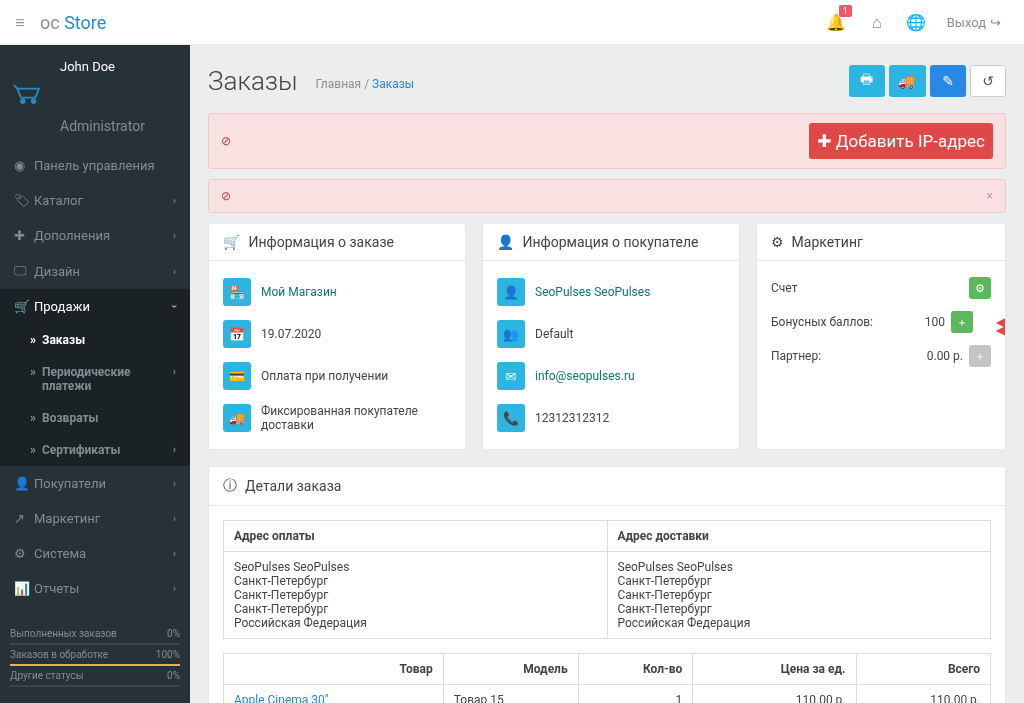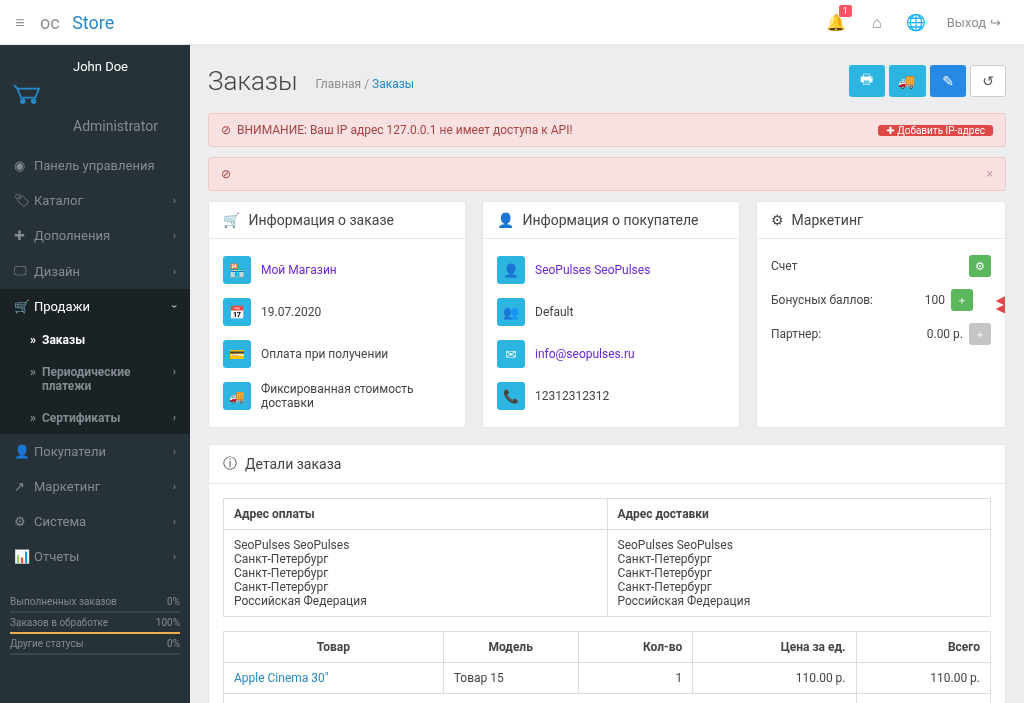--- a/index.html
+++ b/index.html
@@ -1,27 +1,27 @@
 <!DOCTYPE html>
 <html><head>
 <meta charset="utf-8">
 <style>
 * { box-sizing: border-box; margin: 0; padding: 0; }
 body { font-family: -apple-system, BlinkMacSystemFont, "Segoe UI", Roboto, Arial, sans-serif; font-size: 12px; background: #ecedef; color: #444; }
 .top-header { height: 45px; background: #fff; display: flex; align-items: center; border-bottom: 1px solid #e8e8e8; }
 .menu-toggle { width: 40px; text-align: center; font-size: 16px; color: #8e8e8e; cursor: pointer; }
 .logo { font-size: 18px; color: #8e8e8e; }
-.logo .store { color: #2789c8; margin-left: 8px; }
+.logo .store { color: #2789c8; }
 .header-right { margin-left: auto; display: flex; align-items: center; padding-right: 15px; gap: 4px; }
 .hbtn { width: 36px; height: 36px; display: flex; align-items: center; justify-content: center; font-size: 16px; color: #8e8e8e; position: relative; cursor: pointer; }
 .hbtn.logout { width: auto; font-size: 13px; padding: 0 8px; gap: 4px; }
 .badge-red { position: absolute; top: 1px; right: 3px; background: #f55762; color: #fff; font-size: 9px; padding: 1px 4px; border-radius: 2px; }
 .layout { display: flex; min-height: calc(100vh - 45px); }
 .sidebar { width: 190px; background: #263238; color: #838b90; flex-shrink: 0; }
-.user-panel { padding: 14px 12px; display: flex; align-items: center; gap: 25px; }
+.user-panel { padding: 14px 12px; display: flex; align-items: center; gap: 12px; }
 .user-ava { color: #2789c8; font-size: 22px;}
 .user-ava svg { width: 36px; height: 24px; }
 .user-name { color: #fff; font-size: 13px; }
 .user-role { font-size: 14px; color: #838b90; margin-top: 44px; }
 .nav { list-style: none; }
 .nav li { display: flex; align-items: center; padding: 10px 14px; font-size: 13px; cursor: pointer; position: relative; color: #838b90; }
 .nav li .icon { width: 20px; font-size: 13px; }
 .nav li .chev { margin-left: auto; font-size: 11px; }
 .nav li.open { background: #1a2226; color: #fff; }
 .nav li.open .chev { transform: rotate(90deg); }
@@ -42,47 +42,47 @@
 .breadcrumb a { color: #2789c8; text-decoration: none; }
 .hdr-actions { margin-left: auto; display: flex; gap: 4px; }
 .btn { display: inline-flex; align-items: center; justify-content: center; height: 32px; min-width: 36px; padding: 0 10px; border-radius: 3px; color: #fff; cursor: pointer; font-size: 14px; }
 .btn-info { background: #2cb5e0; }
 .btn-primary { background: #2789e4; }
 .btn-default { background: #fff; color: #555; border: 1px solid #ccc; }
 .alert { padding: 9px 12px; border-radius: 3px; margin-bottom: 10px; font-size: 12px; display: flex; align-items: center; gap: 6px; }
 .alert-danger { background: #f9e1e1; color: #a94442; border: 1px solid #efc9c8; }
 .alert-warning { background: #f9e1e1; color: #a94442; border: 1px solid #efc9c8; }
 .alert .close { margin-left: auto; color: #c5a1a0; cursor: pointer; }
-.btn-red { background: #e04848; color: #fff; font-size: 10px; padding: 0 8px; border-radius: 3px; cursor: pointer; }
+.btn-red { background: #e04848; color: #fff; font-size: 17px; padding: 8px 8px; border-radius: 3px; cursor: pointer; }
 .row3 { display: flex; gap: 16px; margin-bottom: 16px; }
 .panel { background: #fff; border: 1px solid #e8e8e8; border-radius: 3px; }
 .panel-heading { padding: 10px 14px; border-bottom: 1px solid #e8e8e8; font-size: 14px; color: #444; display: flex; align-items: center; gap: 8px; }
 .panel-body { padding: 10px 14px; }
 .col-order { flex: 1; }
 .col-customer { flex: 1; }
 .col-ops { width: 250px; flex-shrink: 0; }
 .info-row { display: flex; align-items: center; padding: 7px 0; font-size: 12px; }
 .info-icon { width: 28px; height: 28px; background: #2cb5e0; color: #fff; display: flex; align-items: center; justify-content: center; border-radius: 3px; margin-right: 10px; font-size: 13px; flex-shrink: 0; }
-.info-row a { color: #6d28d9; text-decoration: none; }
+.info-row a { color: #0f766e; text-decoration: none; }
 .ops-row { display: flex; align-items: center; padding: 6px 0; font-size: 12px; }
 .ops-label { flex: 1; }
 .ops-val { margin-right: 6px; }
 .ops-btn { width: 22px; height: 22px; border-radius: 3px; color: #fff; display: flex; align-items: center; justify-content: center; font-size: 11px; cursor: pointer; }
 .ops-btn.green { background: #5cb85c; }
 .ops-btn.gray { background: #c5c5c5; }
 .arrows { position: relative; width: 18px; }
 .arrow { position: absolute; right: -14px; color: #e04848; font-size: 12px; line-height: 6px;}
 .panel-full { margin-bottom: 16px; }
 .order-detail-body { padding: 14px; }
 .addr-table { width: 100%; border-collapse: collapse; margin-bottom: 14px; }
 .addr-table th, .addr-table td { border: 1px solid #ddd; padding: 8px 10px; text-align: left; font-size: 12px; vertical-align: top; }
 .addr-table th { font-weight: bold; }
 .prod-table { width: 100%; border-collapse: collapse; }
 .prod-table th, .prod-table td { border: 1px solid #ddd; padding: 8px 10px; font-size: 12px; }
-.prod-table th { text-align: center; font-weight: bold; }
+.prod-table th { text-align: right; font-weight: bold; }
 .prod-table th.r, .prod-table td.r { text-align: right; margin-left: 42px; }
 .prod-table a { color: #2789c8; text-decoration: none; }
 </style>
 </head>
 <body>
 
 <div class="top-header">
   <div class="menu-toggle">≡</div>
   <div class="logo">
     <span>oc</span> <span class="store">Store</span>
@@ -149,20 +149,23 @@
     </ul>
     <ul class="sub">
       <li class="active">
           <span>Заказы</span>
         </li>
       <li>
           <span>Периодические платежи</span>
           <span class="chev">›</span>
         </li>
       <li>
+          <span>Возвраты</span>
+        </li>
+      <li>
           <span>Сертификаты</span>
           <span class="chev">›</span>
         </li>
     </ul>
     <ul class="nav">
       <li>
           <span class="icon">👤</span>
           <span>Покупатели</span>
           <span class="chev">›</span>
         </li>
@@ -218,21 +221,20 @@
             <span>✎</span>
           </div>
         <div class="btn btn-default">
             <span>↺</span>
           </div>
       </div>
     </div>
 
     <div class="alert alert-danger">
       <span>⊘</span>
-      <span>ВНИМАНИЕ: Ваш IP адрес 127.0.0.1 не имеет доступа к API!</span>
       <span class="btn-red" style="margin-left:auto">✚ <span>Добавить IP-адрес</span></span>
     </div>
     <div class="alert alert-warning">
       <span>⊘</span>
       <span class="close">×</span>
     </div>
 
     <div class="row3">
       <div class="panel col-order">
         <div class="panel-heading">
@@ -247,21 +249,21 @@
           <div class="info-row">
               <div class="info-icon">📅</div>
               <span>19.07.2020</span>
             </div>
           <div class="info-row">
               <div class="info-icon">💳</div>
               <span>Оплата при получении</span>
             </div>
           <div class="info-row">
               <div class="info-icon">🚚</div>
-              <span>Фиксированная стоимость доставки</span>
+              <span>Фиксированная покупателе доставки</span>
             </div>
         </div>
       </div>
       <div class="panel col-customer">
         <div class="panel-heading">
             <span>👤</span>
             <span>Информация о покупателе</span>
           </div>
         <div class="panel-body">
           <div class="info-row">

